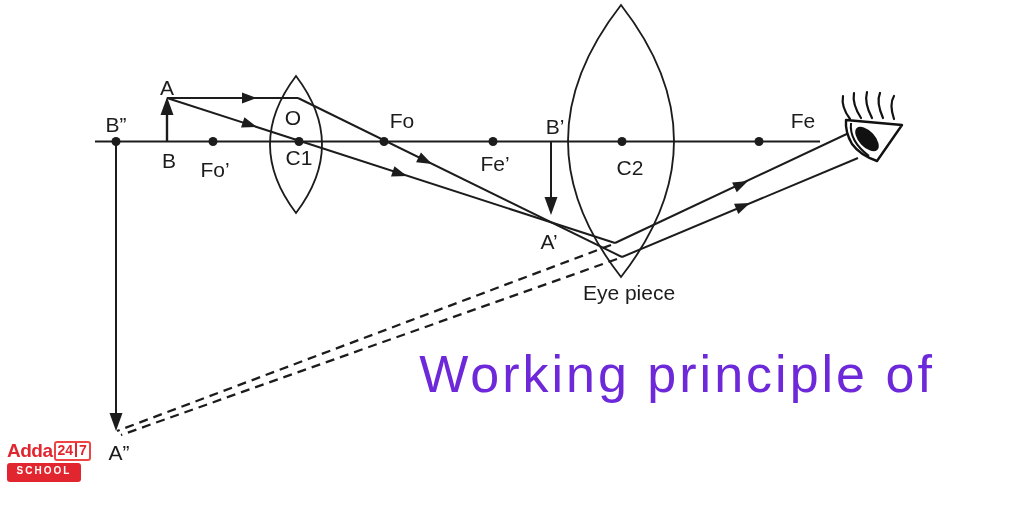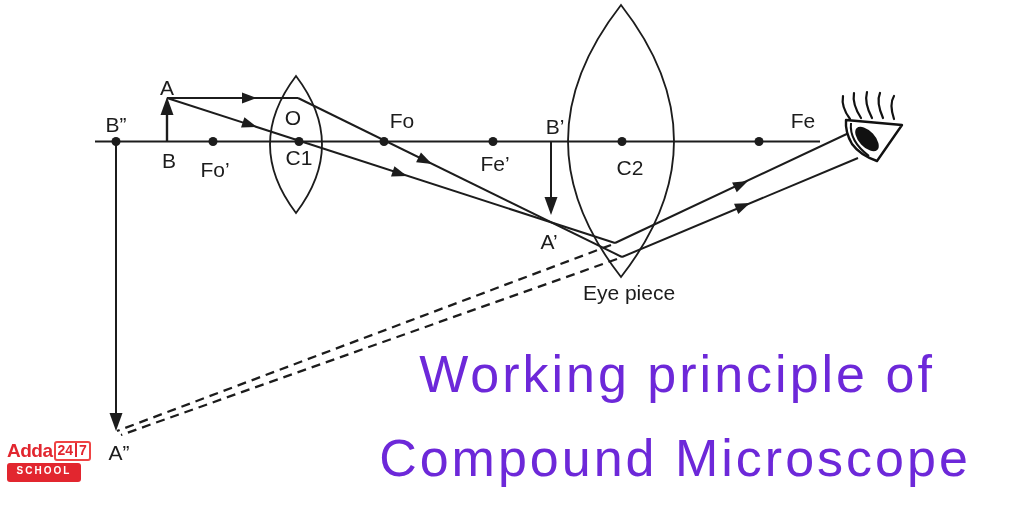--- a/index.html
+++ b/index.html
@@ -113,21 +113,20 @@
   <div class="lbl" style="left:402px;top:120px">Fo</div>
   <div class="lbl" style="left:495px;top:163px">Fe’</div>
   <div class="lbl" style="left:555px;top:126px">B’</div>
   <div class="lbl" style="left:630px;top:167px">C2</div>
   <div class="lbl" style="left:803px;top:120px">Fe</div>
   <div class="lbl" style="left:549px;top:241px">A’</div>
   <div class="lbl" style="left:119px;top:452px">A”</div>
   <div class="lbl" style="left:629px;top:292px">Eye piece</div>
 
   <div id="title-line1" class="title-line">Working principle of</div>
-  <div id="title-line2" class="title-line">Compound Microscope</div>
 
   <div id="logo">
     <div class="logo-row1">
       <span class="logo-brand">Adda</span>
       <span class="logo-box">
         <span>24</span>
         <span class="logo-num-right">7</span>
       </span>
     </div>
     <div class="logo-school">SCHOOL</div>

